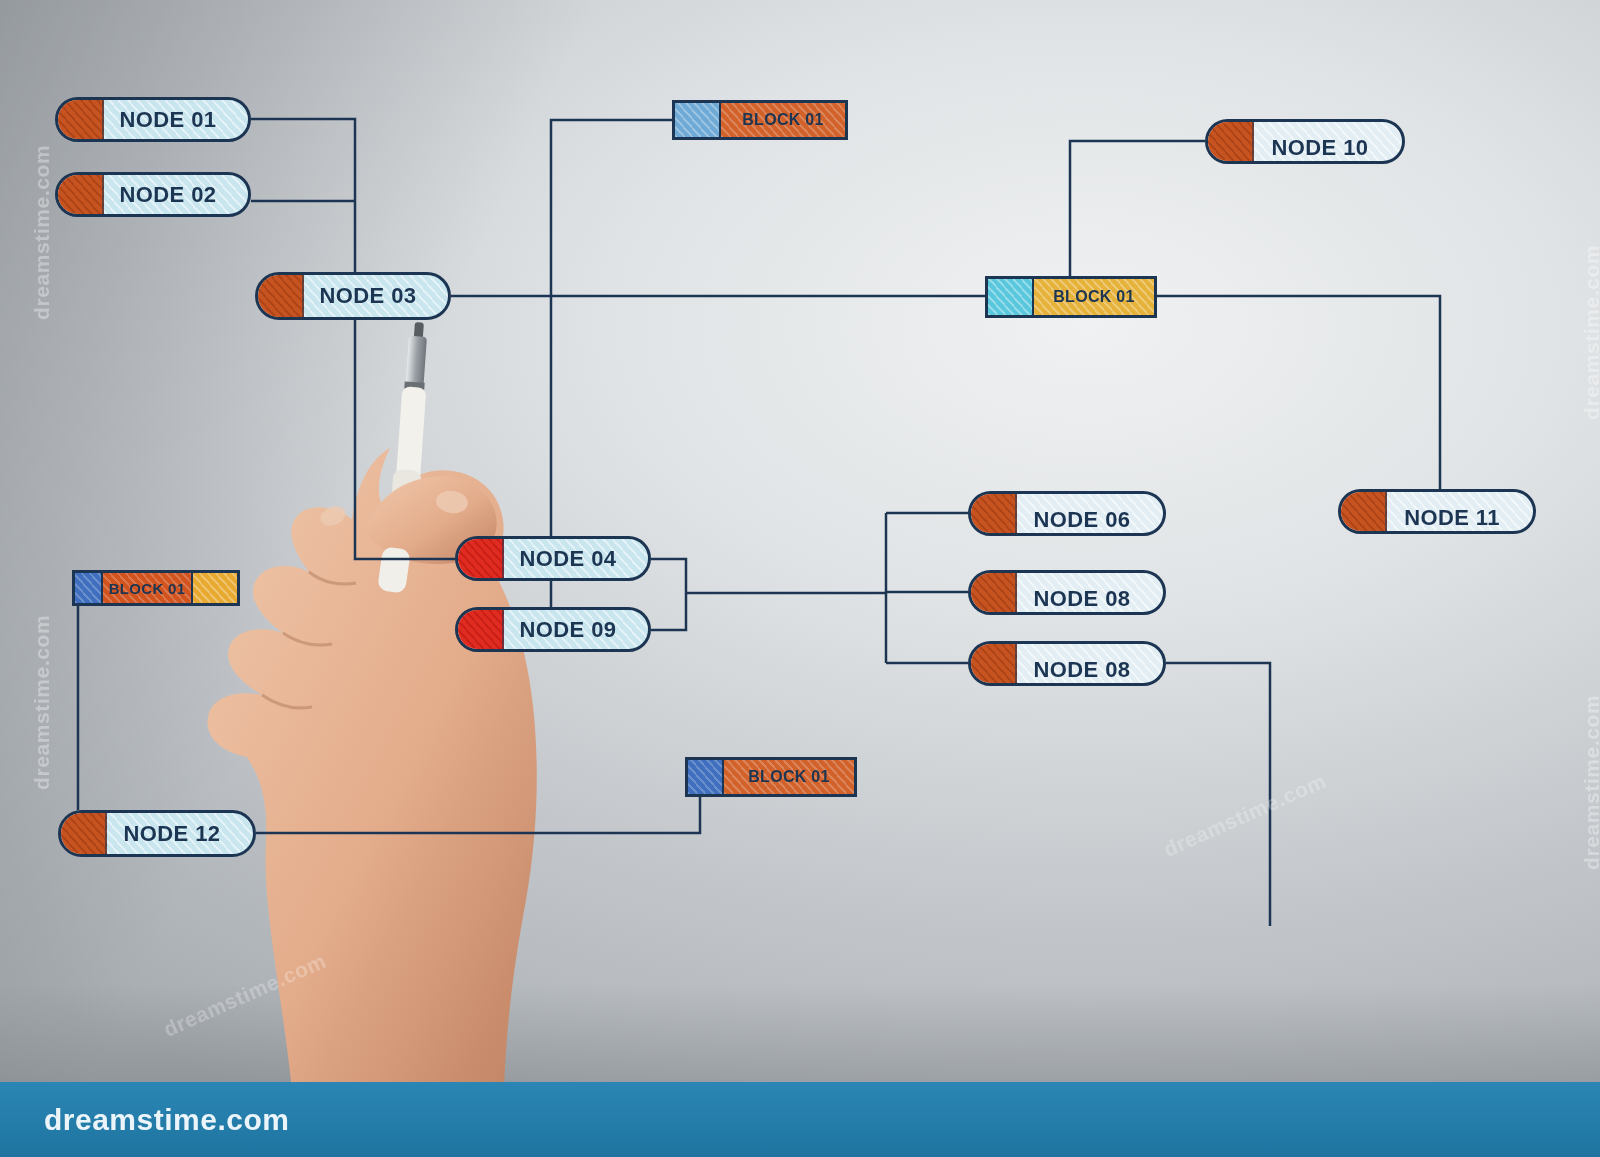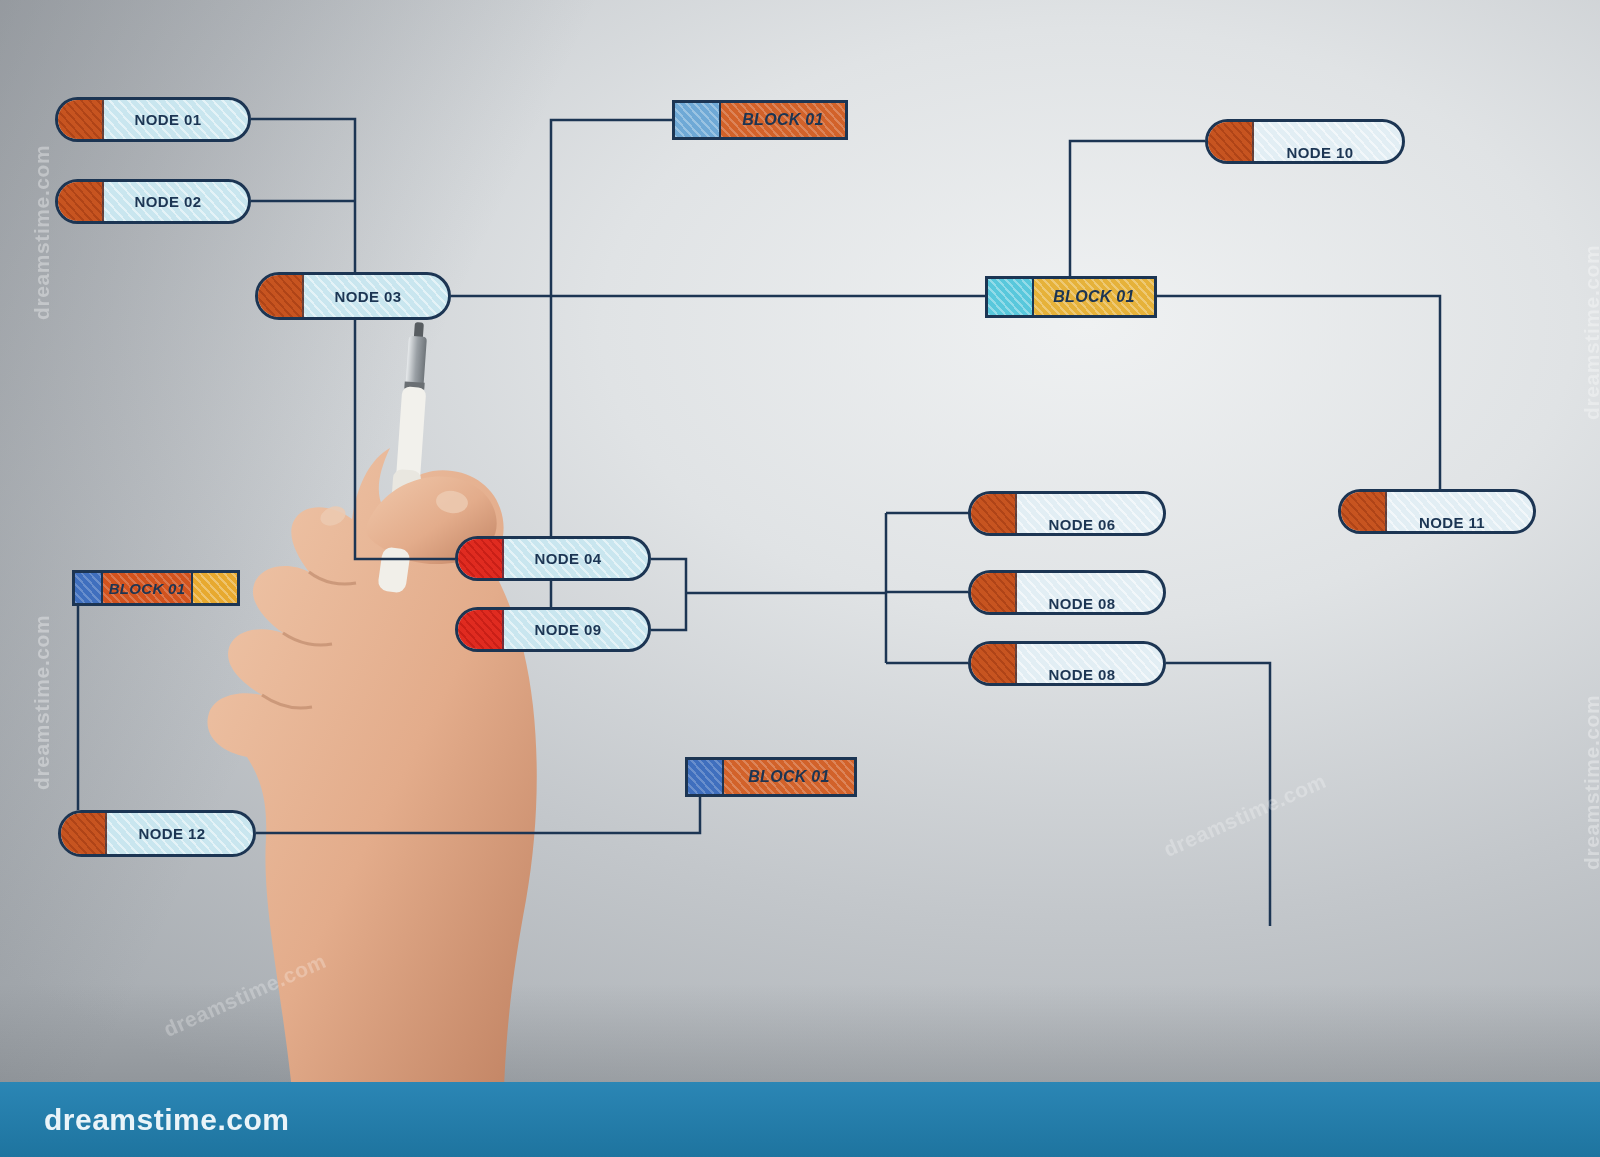--- a/index.html
+++ b/index.html
@@ -29,36 +29,35 @@
     border-right:2px solid rgba(28,53,83,.55);
     background:
       repeating-linear-gradient(48deg, rgba(120,30,5,.30) 0 2px, rgba(0,0,0,0) 2px 6px),
       #c75420;
   }
   .cap.red{background:
       repeating-linear-gradient(48deg, rgba(140,0,0,.28) 0 2px, rgba(0,0,0,0) 2px 6px),
       #e02b20;}
   .nlabel{
     position:relative;padding-left:30px;
-    font-size:15px;font-weight:700;color:#1c3553;letter-spacing:.4px;
+    font-size:22px;font-weight:700;color:#1c3553;letter-spacing:.4px;
   }
   
   .block{
     position:absolute;height:40px;box-sizing:border-box;
     border:3px solid #1c3553;display:flex;overflow:hidden;background:#d2622a;
   }
   .block>*+*{border-left:2px solid #1c3553;}
   .seg{height:100%;flex:0 0 auto;}
   .blabel{
     flex:1 1 auto;display:flex;align-items:center;justify-content:center;
     font-size:16px;font-weight:700;color:#1c3553;letter-spacing:.3px;
     background:
       repeating-linear-gradient(48deg, rgba(255,255,255,.22) 0 2px, rgba(0,0,0,0) 2px 6px),
       #d2622a;
-    font-style: italic;
   }
   .blabel.yellow{background:
       repeating-linear-gradient(48deg, rgba(255,255,255,.3) 0 2px, rgba(0,0,0,0) 2px 6px),
       #e6b23a;}
   .blabel.redorange{background:
       repeating-linear-gradient(48deg, rgba(255,255,255,.2) 0 2px, rgba(0,0,0,0) 2px 6px),
       #d2531e;}
   .hatch-blue{background:
       repeating-linear-gradient(48deg, rgba(255,255,255,.3) 0 2px, rgba(0,0,0,0) 2px 6px),
       #6fa9d6;}
@@ -159,21 +158,21 @@
     <path d="M1157 296 H1440 V489"></path>
     <path d="M1166 663 H1270 V926"></path>
     <path d="M78 606 V810"></path>
     <path d="M256 833 H700 V797"></path>
   </svg>
 
   <div class="node" style="left:55px;top:97px">
     <span class="cap"></span>
     <span class="nlabel">NODE 01</span>
   </div>
-  <div class="node" style="left:55px;top:179px">
+  <div class="node" style="left:55px;top:172px">
     <span class="cap"></span>
     <span class="nlabel">NODE 02</span>
   </div>
   <div class="node" style="left:255px;top:272px;height:48px">
     <span class="cap"></span>
     <span class="nlabel">NODE 03</span>
   </div>
   <div class="node" style="left:455px;top:536px">
     <span class="cap red"></span>
     <span class="nlabel">NODE 04</span>

